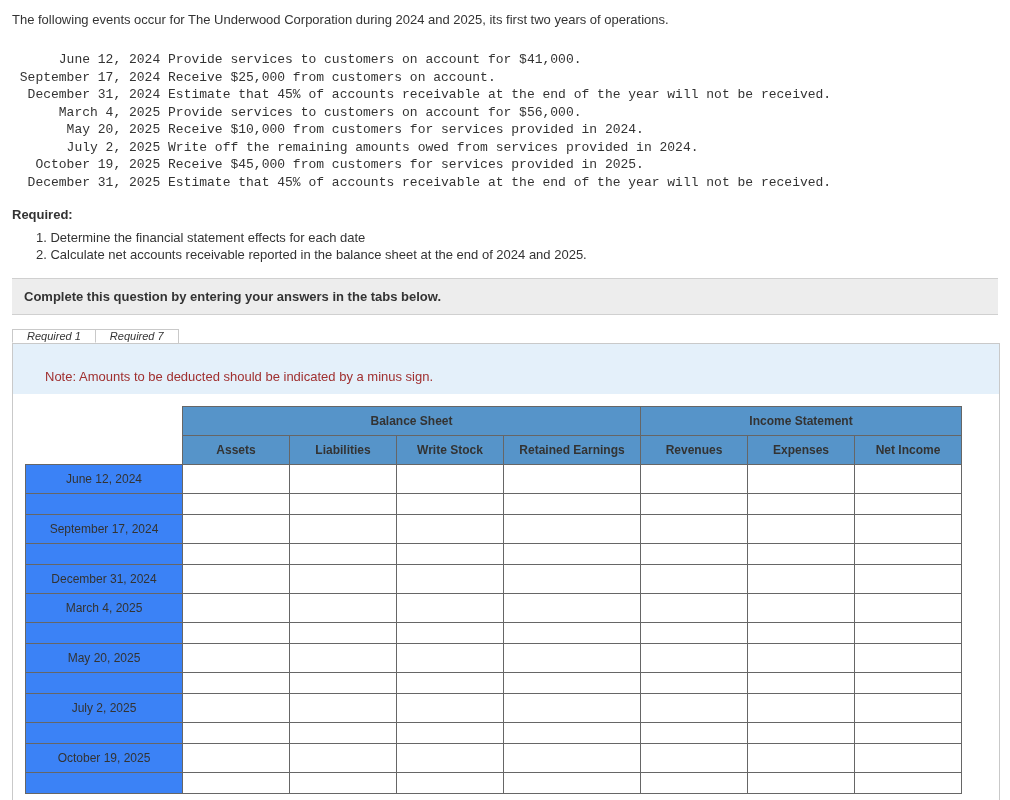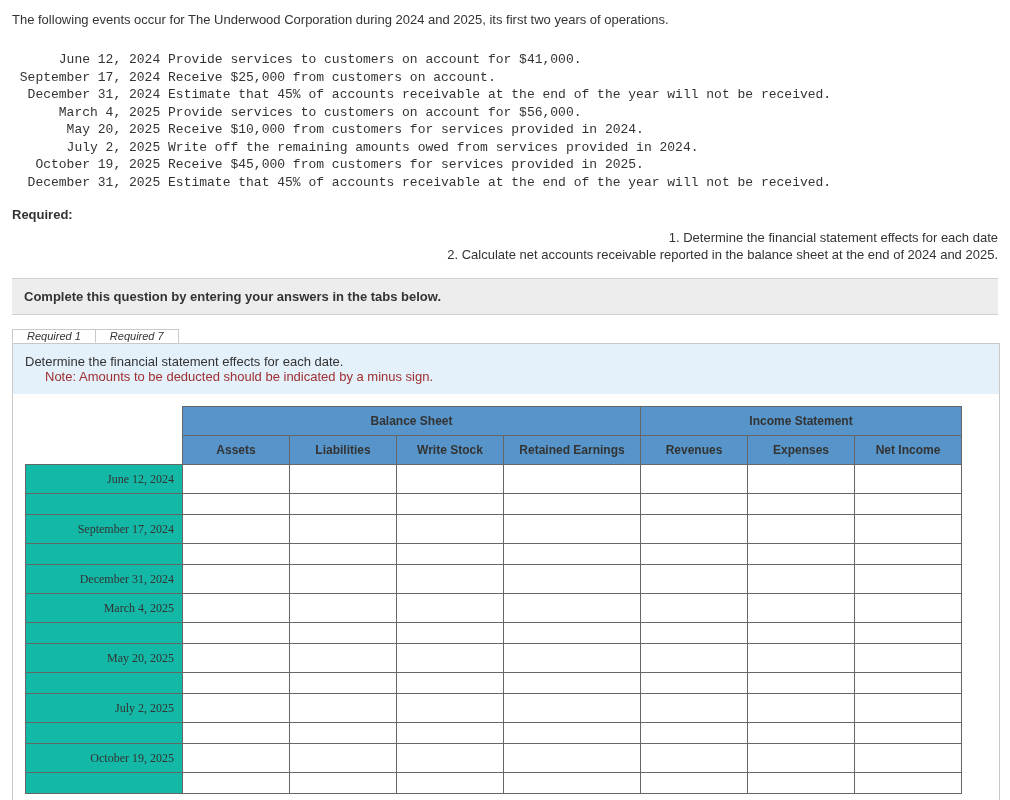--- a/index.html
+++ b/index.html
@@ -13,21 +13,21 @@
   }
   .intro { margin-bottom: 24px; }
   .events {
     font-family: "Courier New", monospace;
     font-size: 13px;
     white-space: pre;
     margin: 8px 0 16px 0;
     line-height: 1.35;
   }
   .req-heading { font-weight: bold; margin: 8px 0; }
-  .req-list { margin: 4px 0 16px 24px; text-align: right; }
+  .req-list { margin: 4px 0 16px 24px; }
   .req-list div { margin: 2px 0; }
   .instruction-bar {
     background: #ededed;
     border-top: 1px solid #d0d0d0;
     border-bottom: 1px solid #d0d0d0;
     padding: 10px 12px;
     font-weight: bold;
     margin-bottom: 14px;
   }
   .tabs { display: flex; }
@@ -62,24 +62,23 @@
     padding: 4px 8px;
     text-align: center;
     height: 20px;
     box-sizing: content-box;
   }
   table.fs th {
     background: #5694c9;
     font-weight: bold;
   }
   table.fs td.date-cell {
-    text-align: right;
-    background: #14b8a6;
+    text-align: center;
+    background: #3b82f6;
     width: 140px;
-    font-family: Liberation Serif, serif;
   }
   table.fs td.input-cell {
     background: #fff;
     width: 90px;
   }
   .col-narrow { width: 90px; }
 </style>
 </head>
 <body>
 
@@ -102,21 +101,21 @@
 
 <div class="instruction-bar">Complete this question by entering your answers in the tabs below.</div>
 
 <div class="tabs">
   <div class="tab active">Required 1</div>
   <div class="tab">Required 7</div>
 </div>
 
 <div class="tab-content-box">
   <div class="tab-desc">
-    <span>Determine the financial statement effects for each date.</span><br>
+    <br>
     <span class="note">Note: Amounts to be deducted should be indicated by a minus sign.</span>
   </div>
 
   <div class="table-wrap">
     <table class="fs">
       <thead>
         <tr>
           <th rowspan="2" style="background:#fff;border-top:none;border-left:none;"></th>
           <th colspan="4">Balance Sheet</th>
           <th colspan="3">Income Statement</th>

